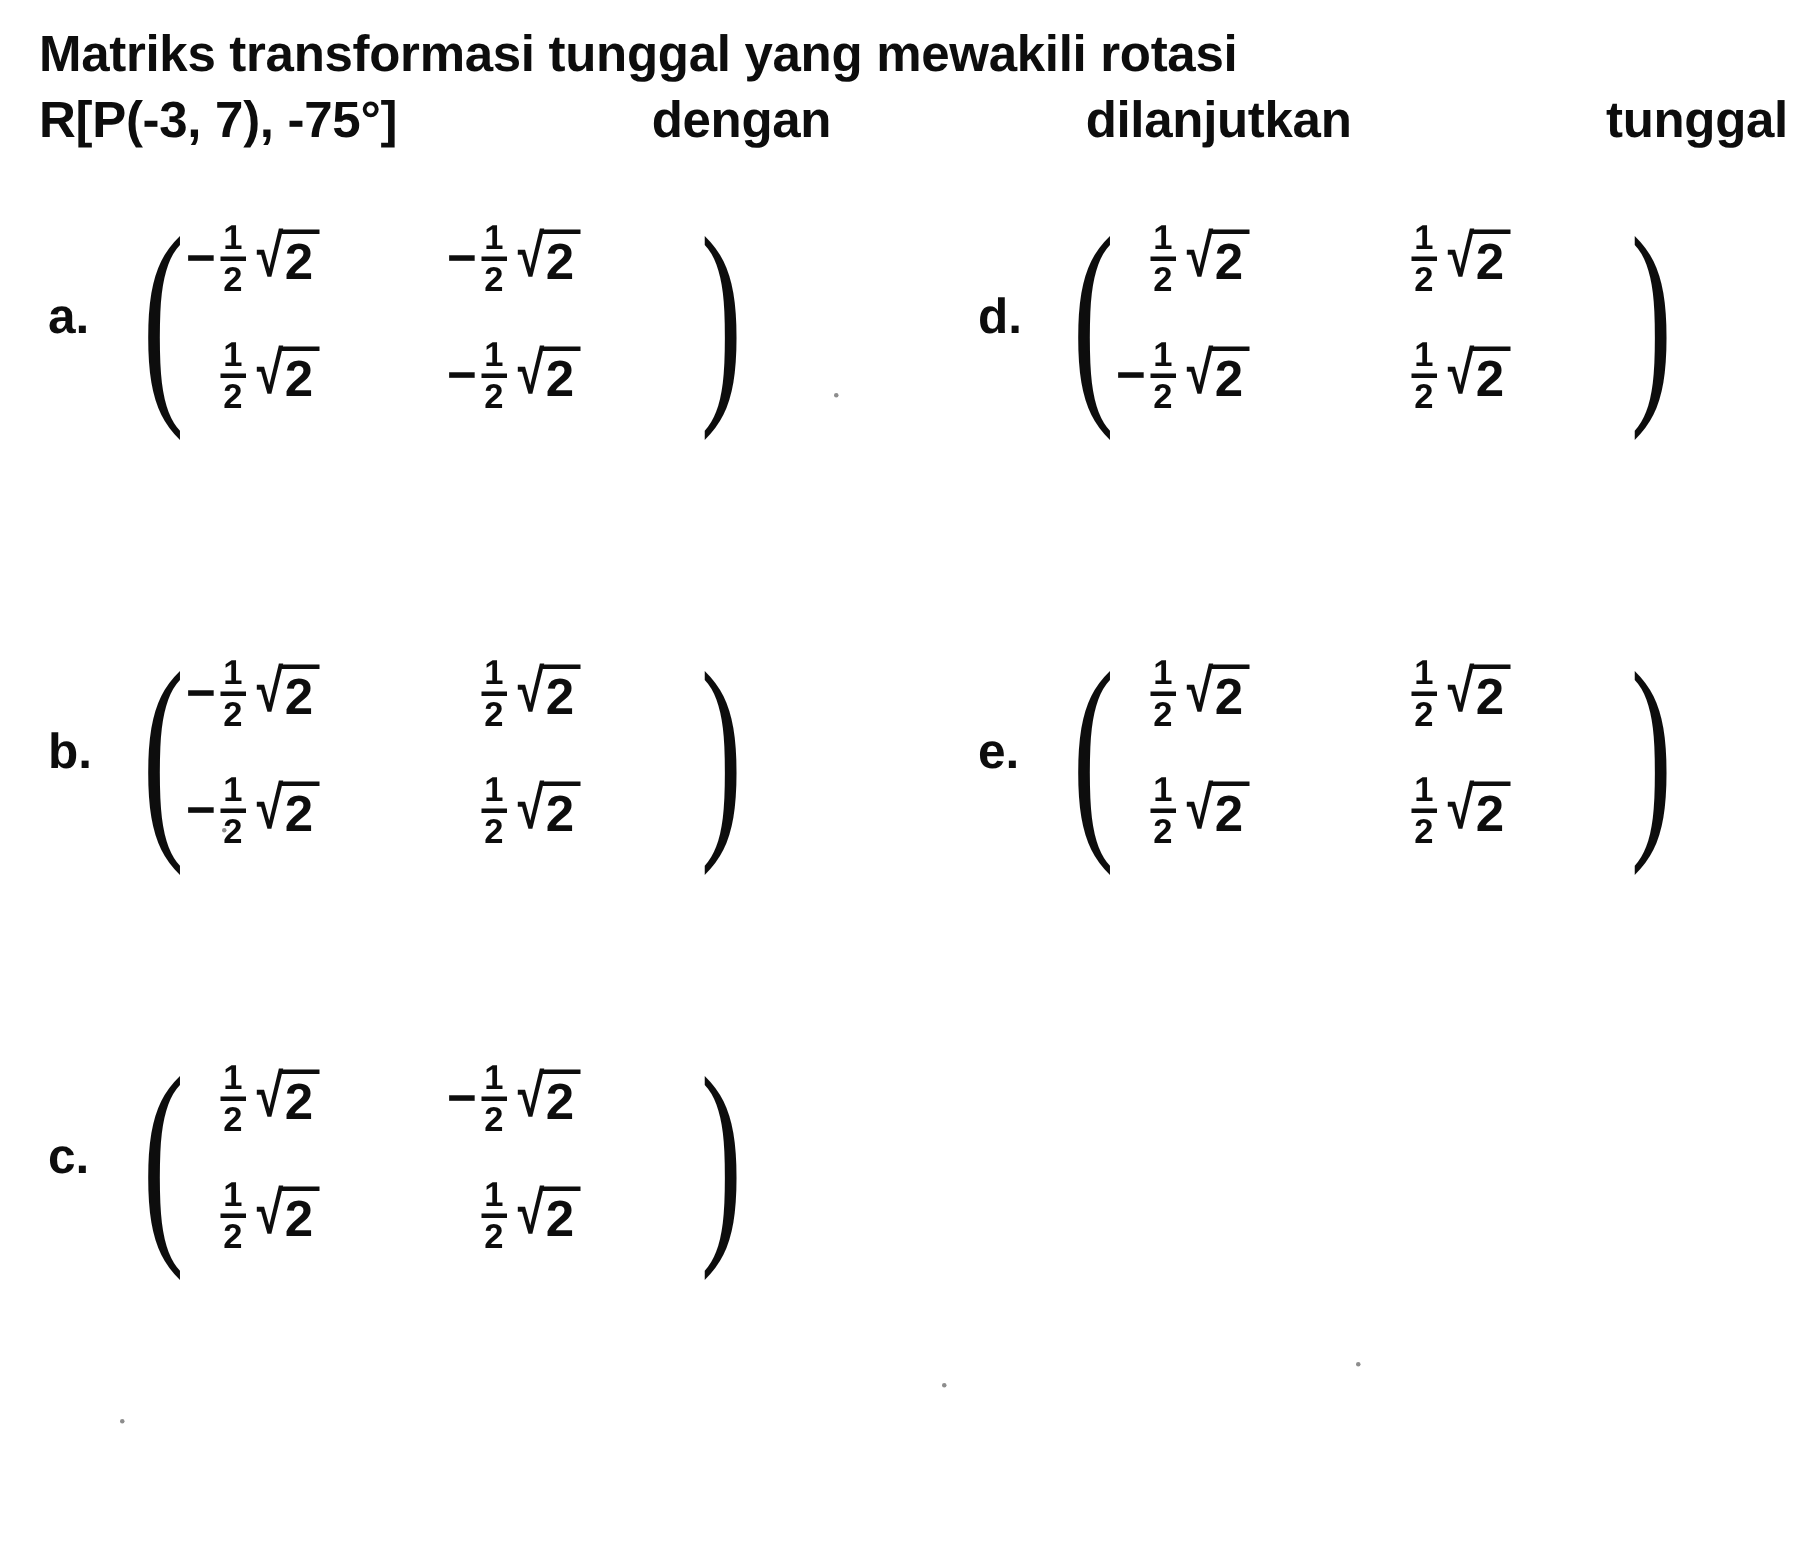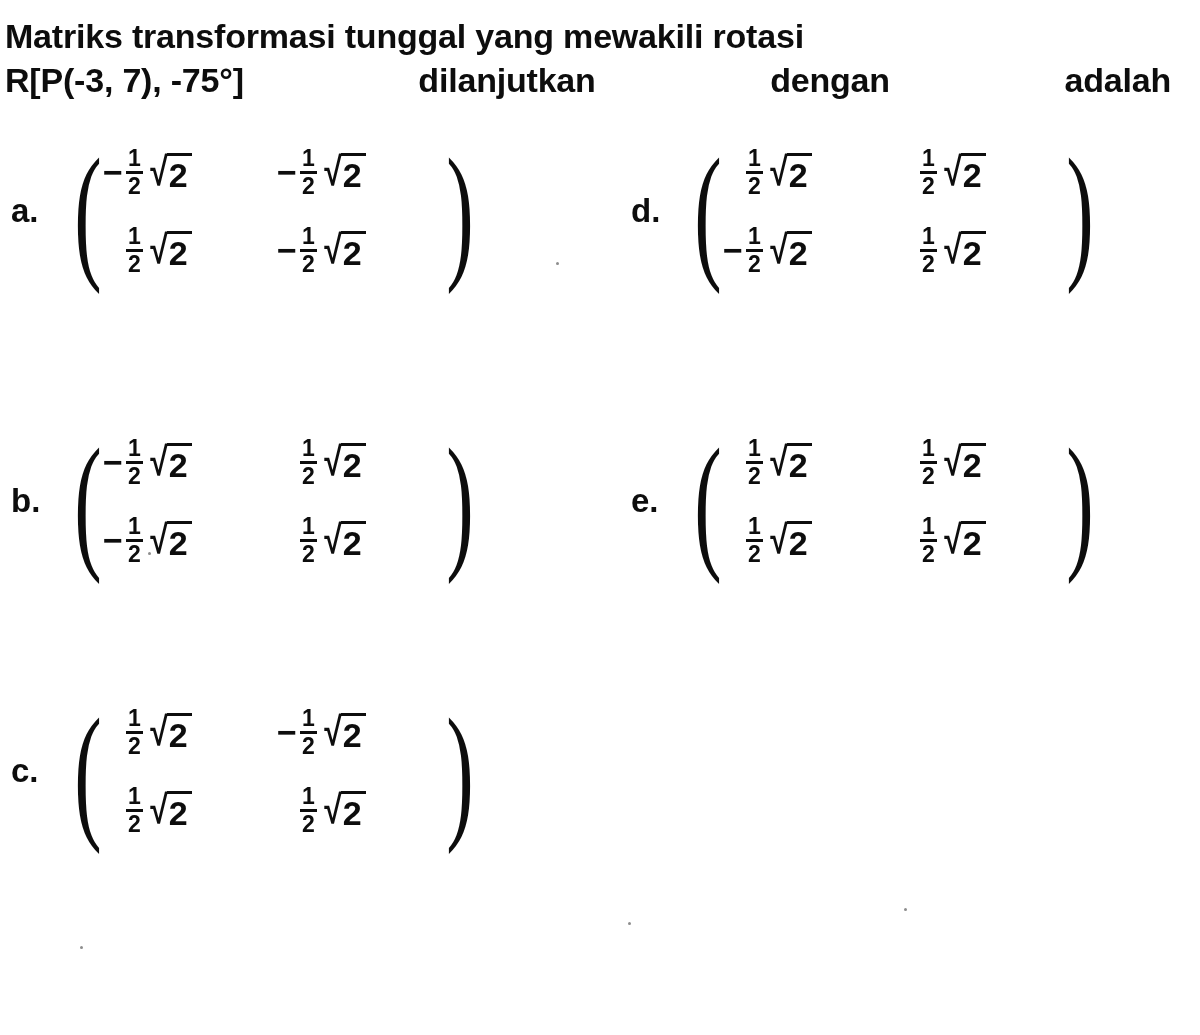--- a/index.html
+++ b/index.html
@@ -13,21 +13,21 @@
     font-family: "Liberation Sans", sans-serif;
     color: #0d0d0d;
     overflow: hidden;
   }
 
   .page {
     position: relative;
     width: 1200px;
     height: 1035px;
     box-sizing: border-box;
-    padding: 14px 18px 0 5px;
+    padding: 14px 18px 0 26px;
   }
 
   
   .stem {
     font-size: 34px;
     font-weight: bold;
     line-height: 1.30;
     letter-spacing: -0.2px;
     text-align: justify;
     text-justify: inter-word;
@@ -167,23 +167,23 @@
 </style>
 </head>
 <body>
 
 <div class="page">
 
   <div class="stem">
     <span class="line">Matriks transformasi tunggal yang mewakili rotasi</span>
     <span class="line justify">
       <span>R[P(-3, 7), -75°]</span>
+      <span>dengan</span>
       <span>dilanjutkan</span>
-      <span>dengan</span>
-      <span>adalah</span>
+      <span>tunggal</span>
     </span>
   </div>
 
   <div class="options">
 
     <div class="opt abs" style="left:0px; top:10px;">
       <span class="opt-label">a.</span>
       <span class="matrix">
         <span class="paren left">(</span>
         <span class="mrows">

